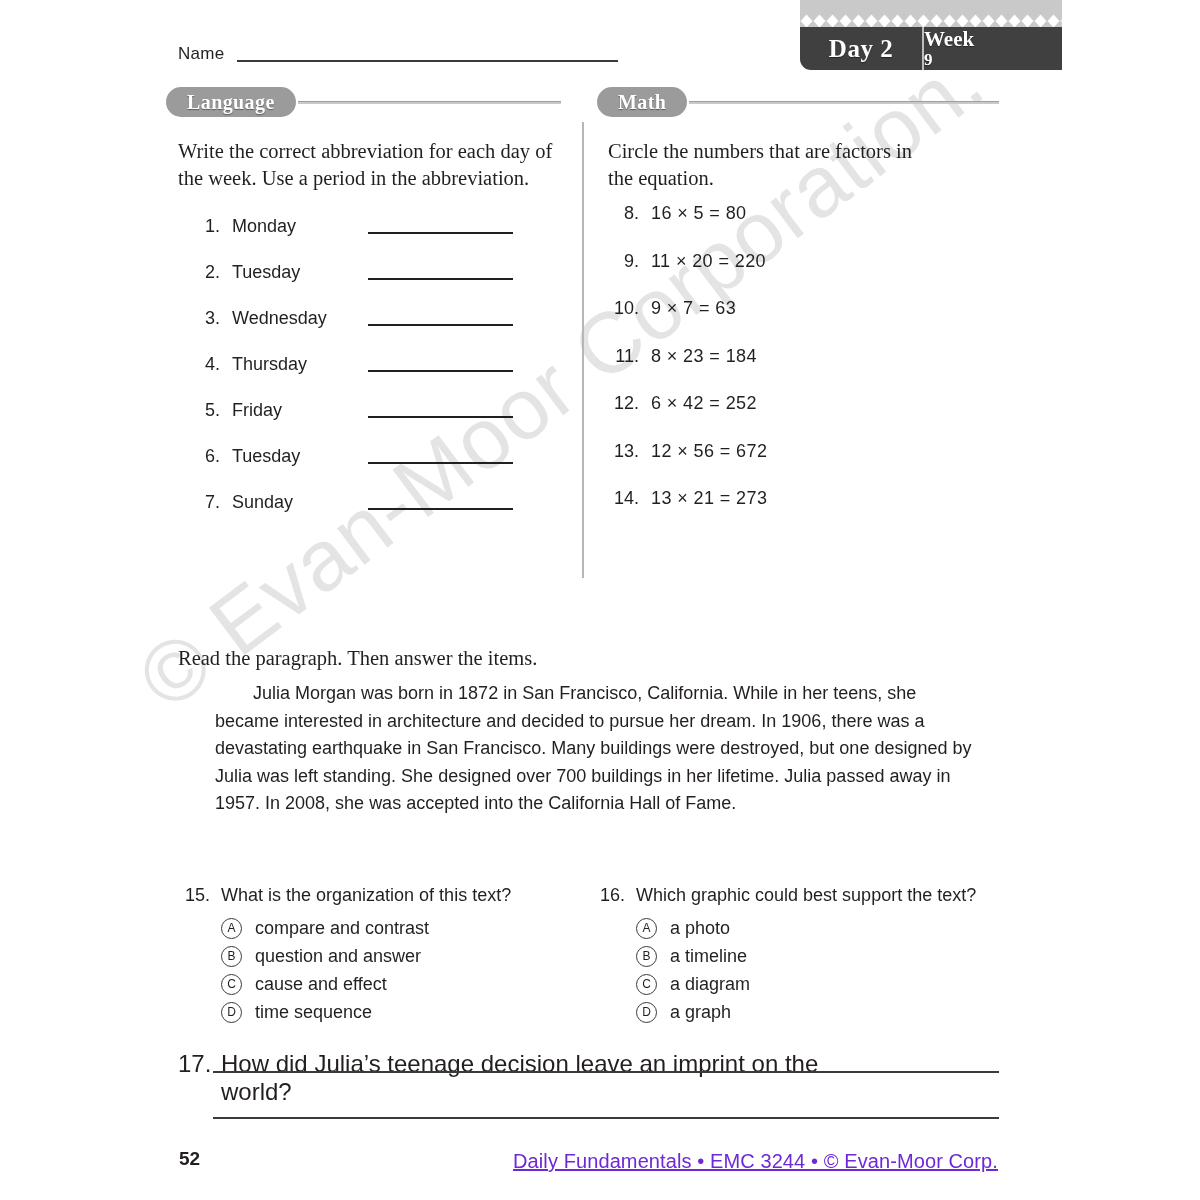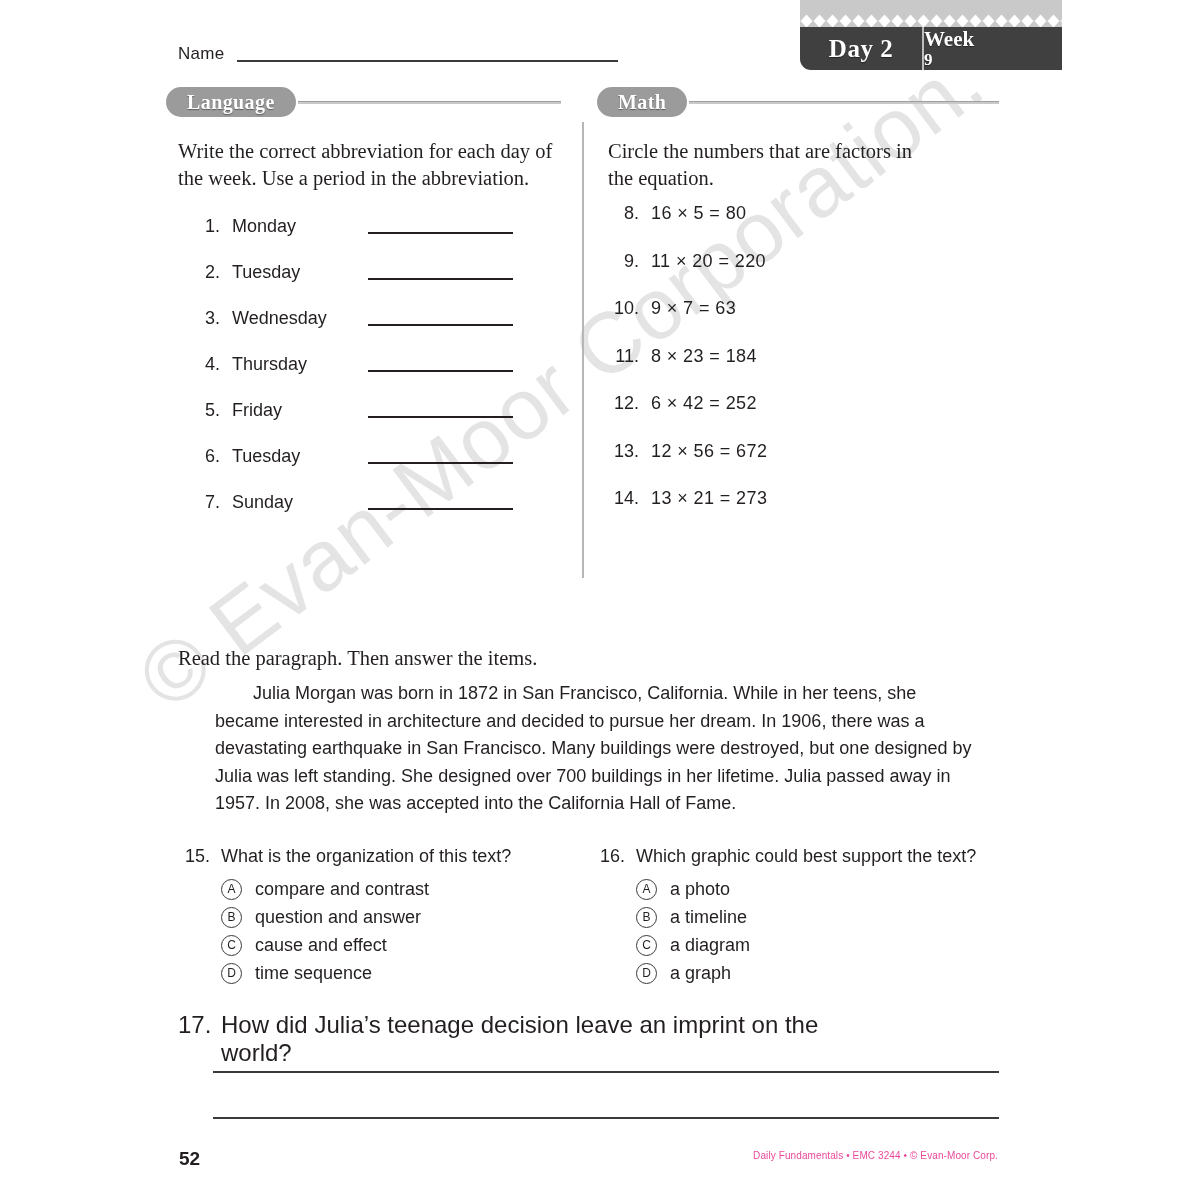--- a/index.html
+++ b/index.html
@@ -263,21 +263,21 @@
   
   .mc-block { position: absolute; width: 400px; }
   #mc-15 { left: 178px; top: 846px; }
   #mc-16 { left: 593px; top: 846px; }
 
   .mc-qline {
     display: flex;
     align-items: baseline;
     font-size: 18px;
   }
-  .mc-qnum { width: 32px; text-align: right; }
+  .mc-qnum { width: 32px; text-align: right; margin-top: 39px; }
   .mc-qtext { padding-left: 11px; }
   .mc-options { margin-top: 8px; padding-left: 43px; }
   .mc-opt {
     display: flex;
     align-items: center;
     height: 28px;
     font-size: 18px;
   }
   .mc-letter {
     width: 19px;
@@ -322,23 +322,24 @@
     left: 179px;
     top: 1148px;
     font-size: 19px;
     font-weight: bold;
     color: #231f20;
   }
   #footer-credit {
     position: absolute;
     right: 202px;
     top: 1150px;
-    font-size: 10px;
-    color: #ec4899;
+    font-size: 20px;
+    color: #6d28d9;
     letter-spacing: .1px;
+    text-decoration: underline;
   }
 </style>
 </head>
 <body>
 
 <div id="watermark">
   <div class="wm-text">© Evan-Moor Corporation.</div>
 </div>
 
 <div id="page">

